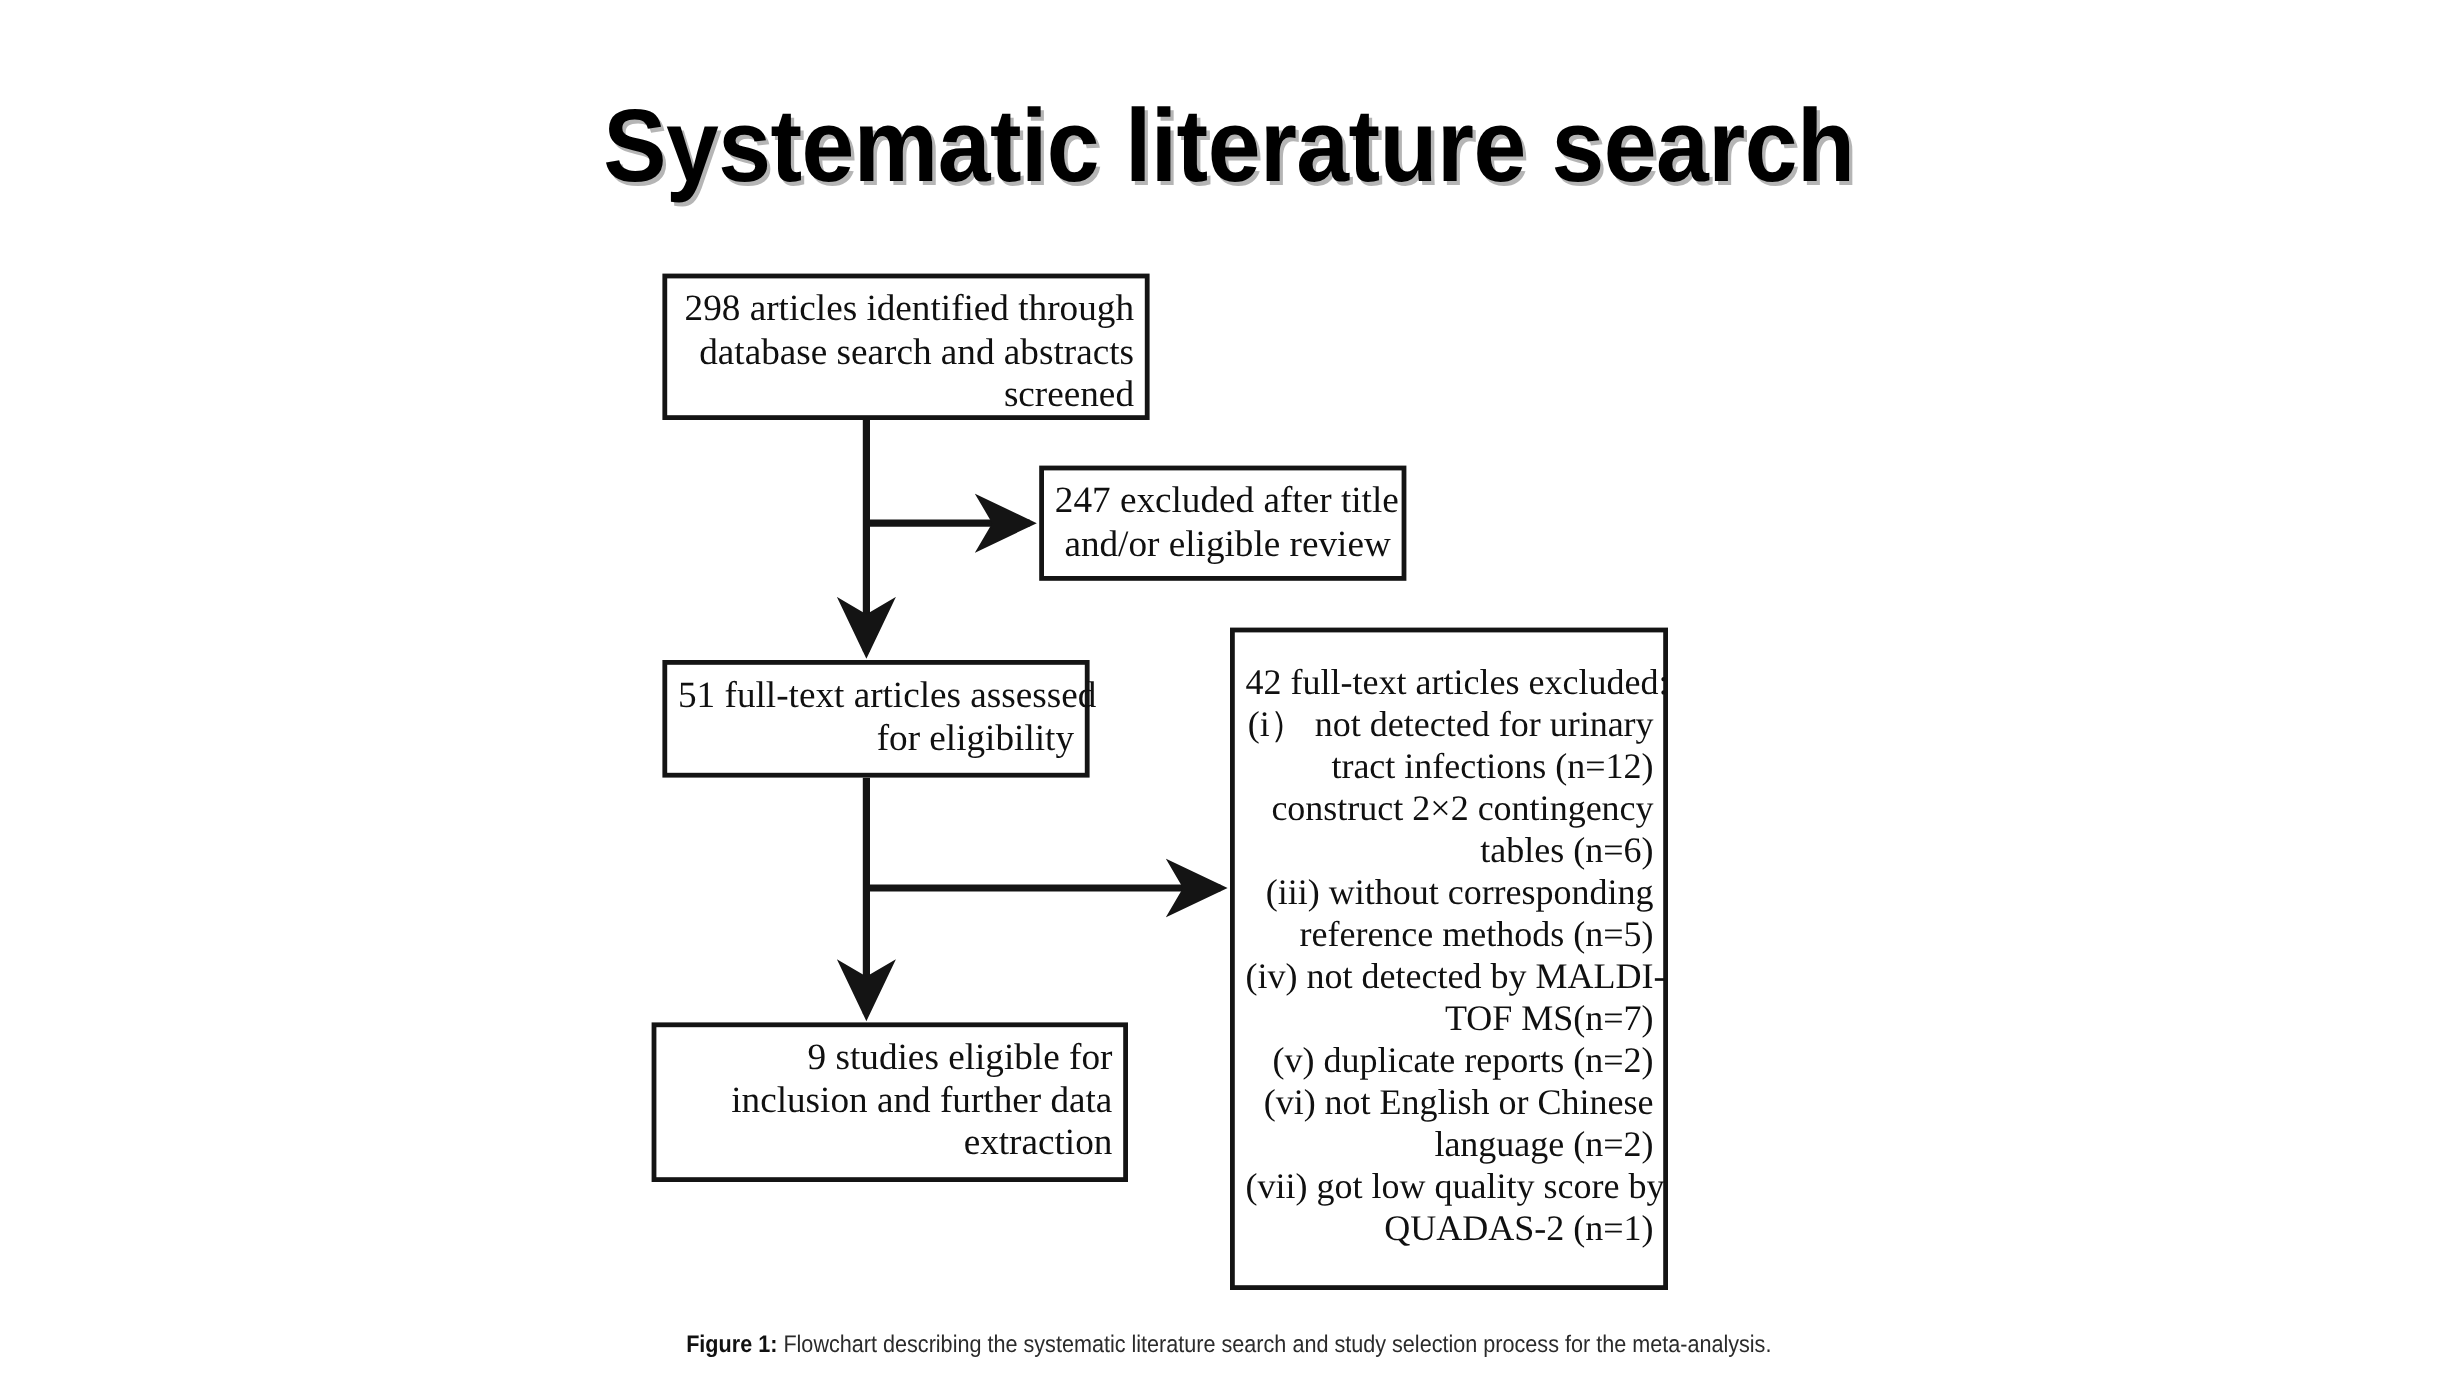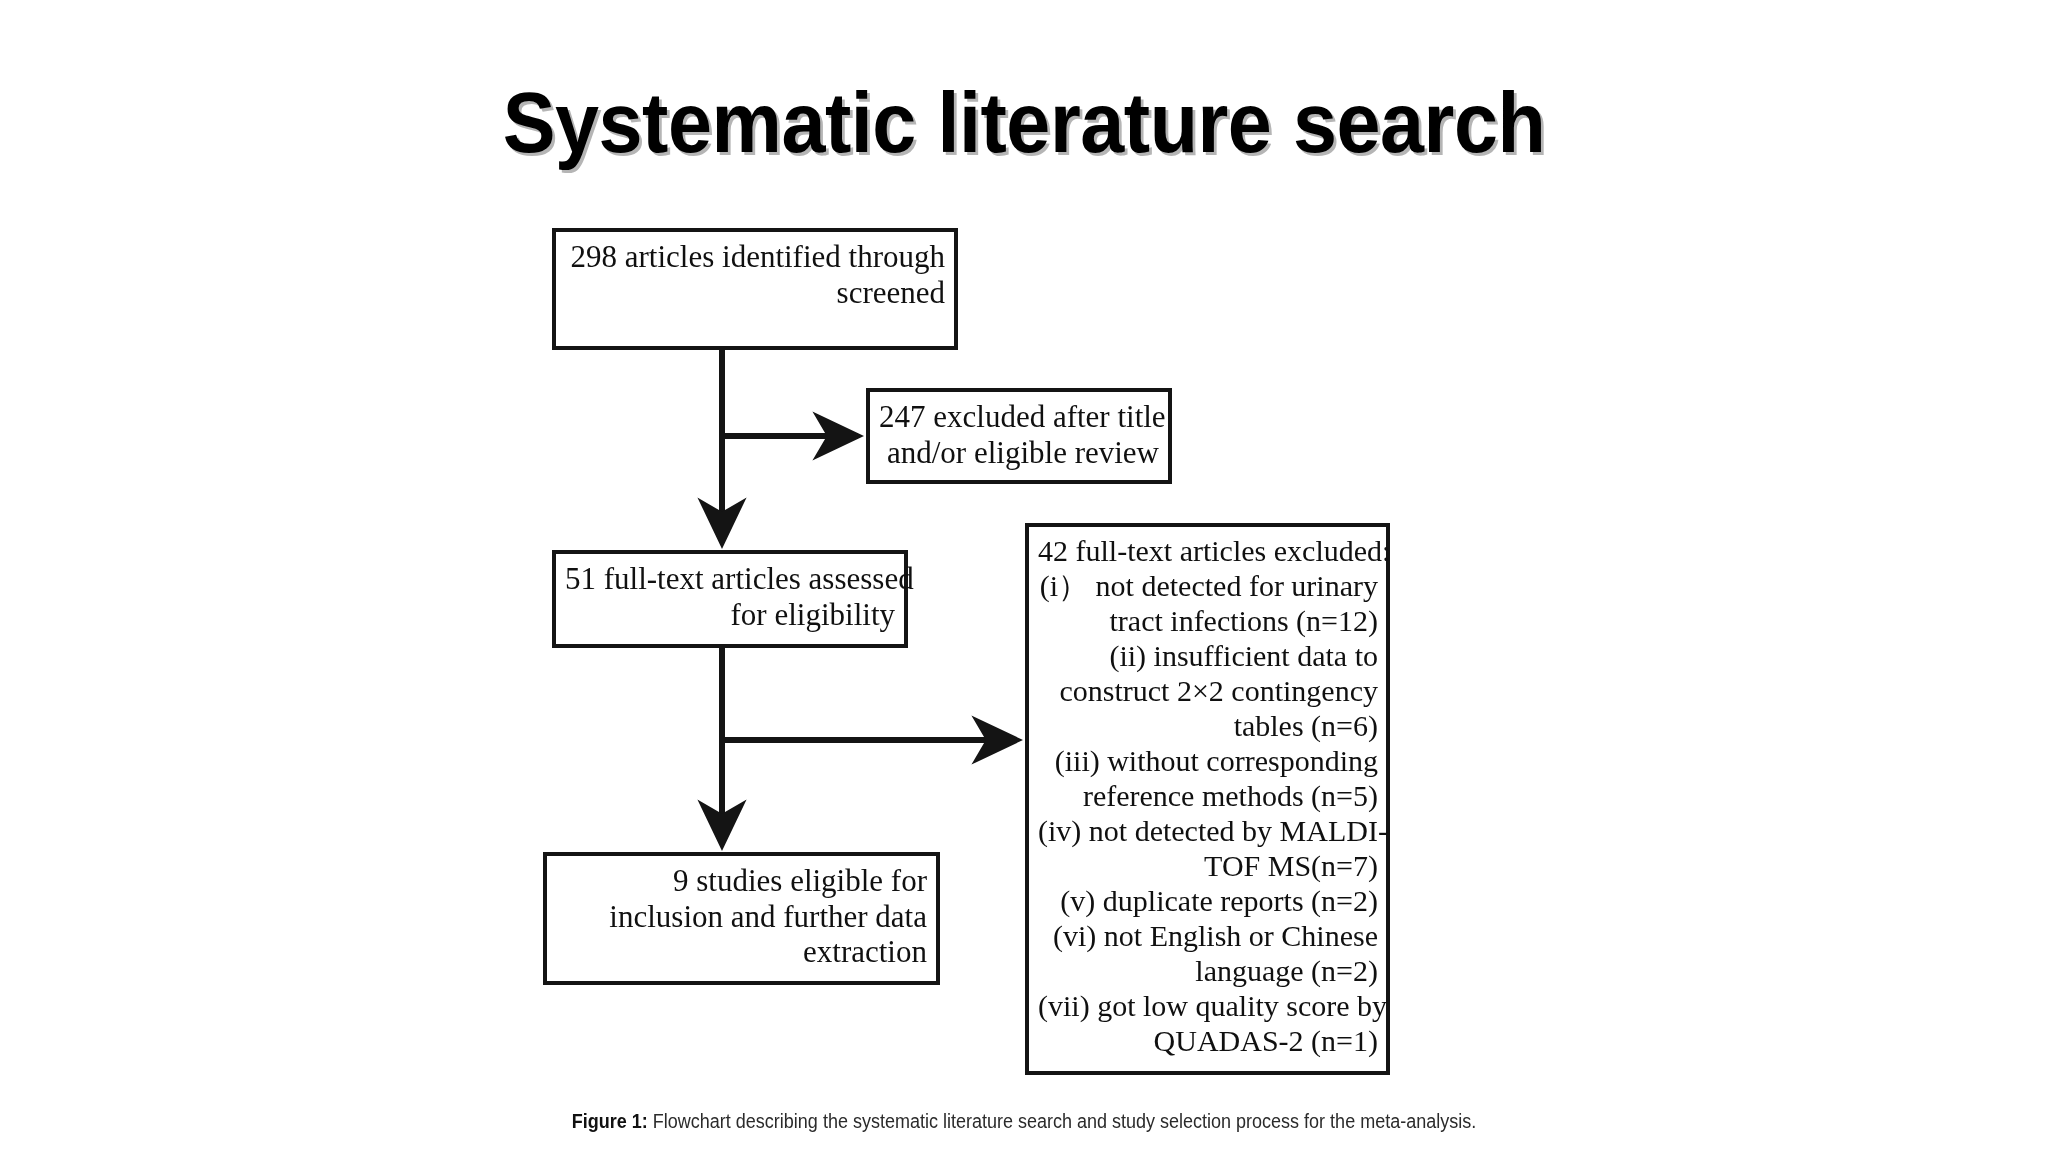--- a/index.html
+++ b/index.html
@@ -71,21 +71,21 @@
   #box-fulltext {
     left: 552px;  top: 550px;  width: 356px;  height: 98px;
   }
   #box-eligible {
     left: 543px;  top: 852px;  width: 397px;  height: 133px;
   }
   #box-exclusions {
     left: 1025px; top: 523px;  width: 365px;  height: 552px;
     font-size: 30px;
     line-height: 35px;
-    padding: 6px 8px 6px 9px;
+    padding: 24px 8px 6px 9px;
   }
 
   
   #connectors {
     position: absolute;
     left: 0;
     top: 0;
     width: 2048px;
     height: 1152px;
   }
@@ -128,20 +128,21 @@
 
     <line x1="722" y1="436" x2="858" y2="436" stroke="#141414" stroke-width="6" marker-end="url(#arrowhead)"></line>
 
     <line x1="722" y1="648" x2="722" y2="845" stroke="#141414" stroke-width="6" marker-end="url(#arrowhead)"></line>
 
     <line x1="722" y1="740" x2="1017" y2="740" stroke="#141414" stroke-width="6" marker-end="url(#arrowhead)"></line>
   </svg>
 
   <div class="fc-box" id="box-identified">
     <span class="ln">298  articles  identified  through</span>
+    <span class="ln">database search and abstracts</span>
     <span class="ln">screened</span>
   </div>
 
   <div class="fc-box" id="box-excluded-screen">
     <span class="ln">247 excluded  after  title</span>
     <span class="ln">and/or eligible review</span>
   </div>
 
   <div class="fc-box" id="box-fulltext">
     <span class="ln">51 full-text  articles  assessed</span>
@@ -151,21 +152,20 @@
   <div class="fc-box" id="box-eligible">
     <span class="ln">9 studies eligible for</span>
     <span class="ln">inclusion and further data</span>
     <span class="ln">extraction</span>
   </div>
 
   <div class="fc-box" id="box-exclusions">
     <span class="ln">42 full-text articles excluded:</span>
     <span class="ln">(i）  not detected for urinary</span>
     <span class="ln">tract infections  (n=12)</span>
-    <span class="ln">(ii)  insufficient data to</span>
     <span class="ln">construct  2×2 contingency</span>
     <span class="ln">tables  (n=6)</span>
     <span class="ln">(iii)  without corresponding</span>
     <span class="ln">reference  methods  (n=5)</span>
     <span class="ln">(iv)  not detected by MALDI-</span>
     <span class="ln">TOF MS(n=7)</span>
     <span class="ln">(v) duplicate  reports  (n=2)</span>
     <span class="ln">(vi) not English or Chinese</span>
     <span class="ln">language  (n=2)</span>
     <span class="ln">(vii) got low quality score by</span>

